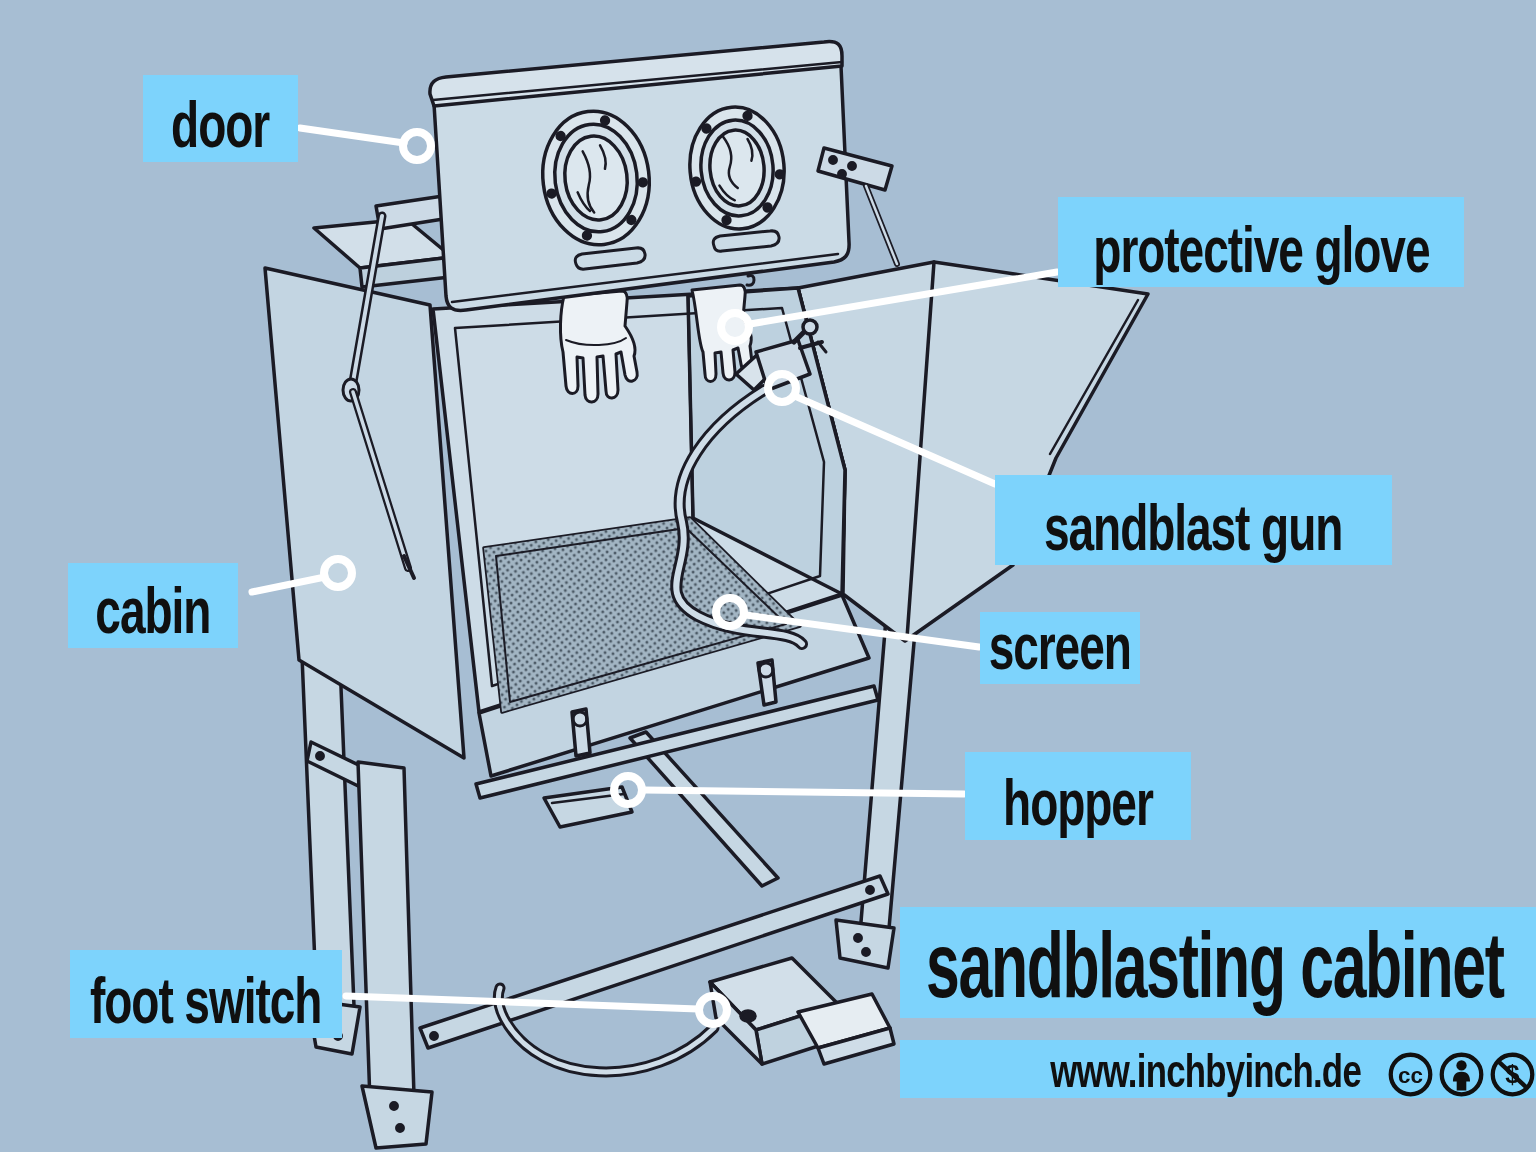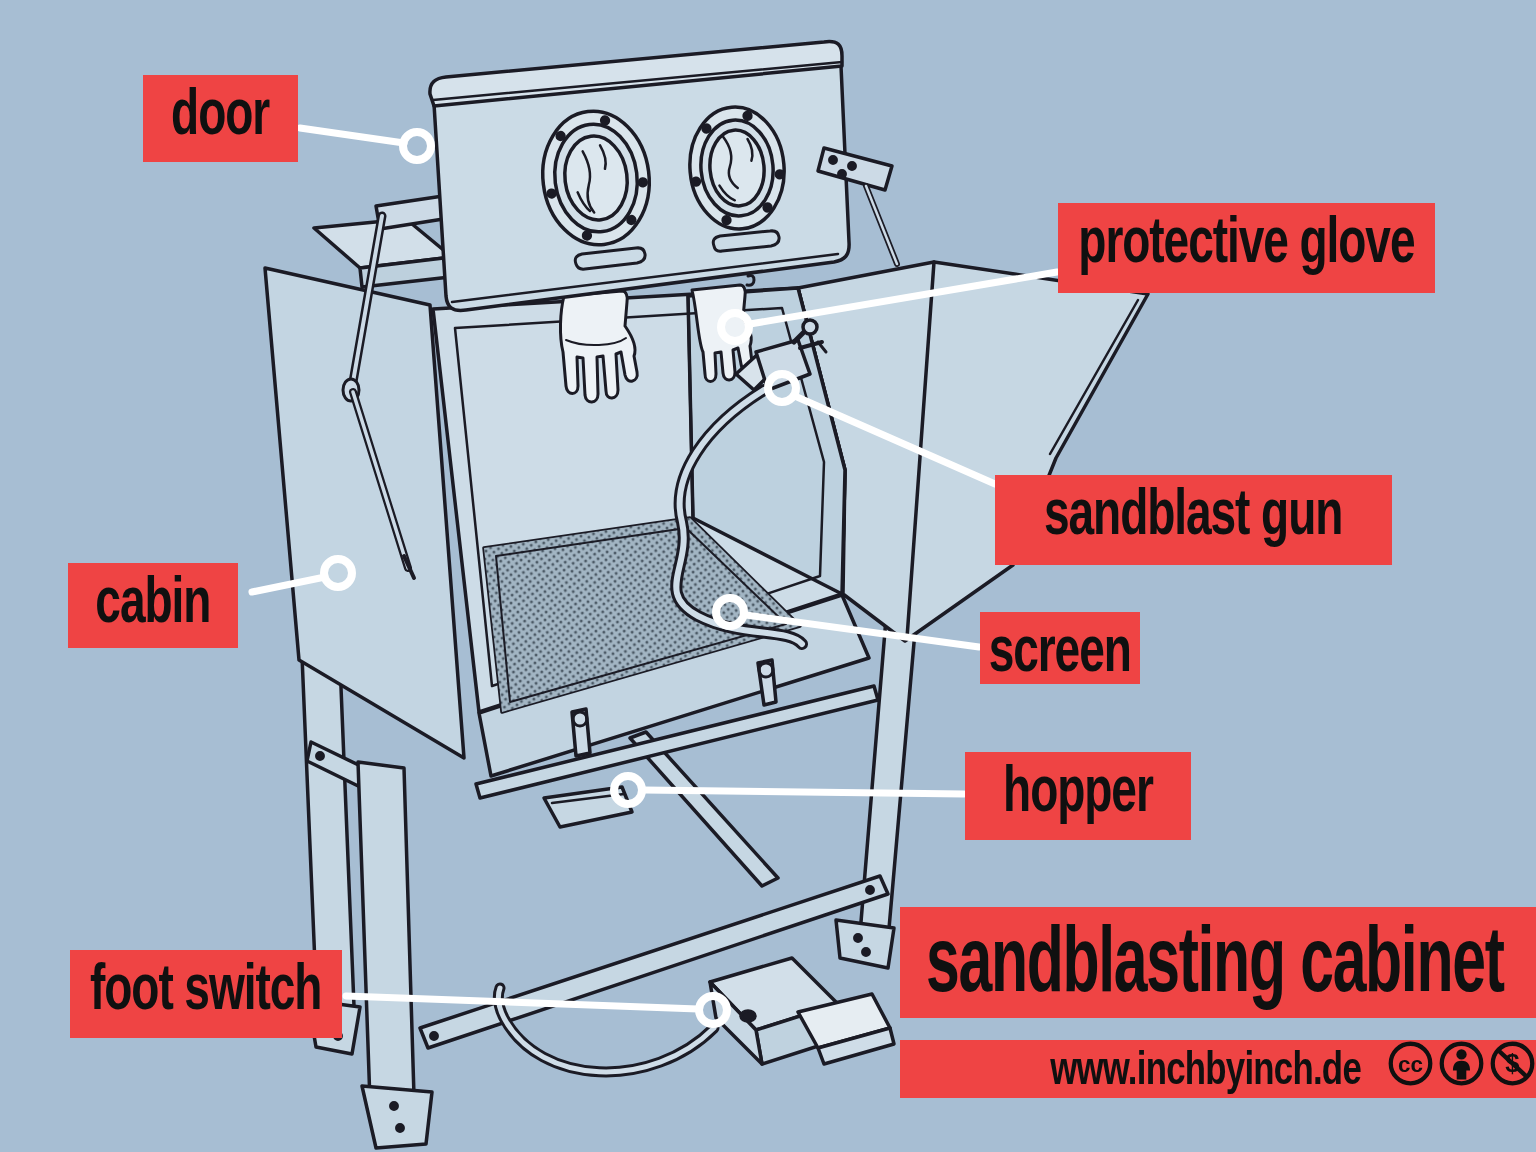--- a/index.html
+++ b/index.html
@@ -3,22 +3,22 @@
 <meta charset="utf-8">
 <style>
   html,body{margin:0;padding:0}
   body{
     width:1536px;height:1152px;position:relative;overflow:hidden;
     background:#a7bed3;
     font-family:"Liberation Sans",sans-serif;
   }
   #art{position:absolute;left:0;top:0;width:1536px;height:1152px}
   .label{
-    position:absolute;background:#ef4444;color:#101010;
-    display:flex;align-items:flex-start;justify-content:center;
+    position:absolute;background:#7dd3fc;color:#101010;
+    display:flex;align-items:flex-end;justify-content:center;
     z-index:5;
   }
   .label .t{
     font-weight:bold;font-size:64px;letter-spacing:-1.5px;white-space:nowrap;
     transform:scaleX(.72);
   }
   #title-box{justify-content:flex-start;padding-left:26px}
   #title-box .t{font-size:92px;letter-spacing:-2px;transform:scaleX(.66);transform-origin:left center}
   #site-box{justify-content:flex-end;padding-right:10px;gap:26px}
   #site-box .t{font-size:47px;letter-spacing:-1px;transform:scaleX(.74);transform-origin:right center}
@@ -204,21 +204,21 @@
     <circle cx="338" cy="573" r="14"></circle>
     <circle cx="730" cy="612" r="14"></circle>
     <circle cx="628" cy="790" r="14"></circle>
     <circle cx="713" cy="1010" r="14"></circle>
   </g>
 </svg>
 
 <div class="label" style="left:143px;top:75px;width:155px;height:87px">
   <span class="t">door</span>
 </div>
-<div class="label" style="left:1058px;top:203px;width:377px;height:90px">
+<div class="label" style="left:1058px;top:197px;width:406px;height:90px">
   <span class="t">protective glove</span>
 </div>
 <div class="label" style="left:995px;top:475px;width:397px;height:90px">
   <span class="t">sandblast gun</span>
 </div>
 <div class="label" style="left:68px;top:563px;width:170px;height:85px">
   <span class="t">cabin</span>
 </div>
 <div class="label" style="left:980px;top:612px;width:160px;height:72px">
   <span class="t">screen</span>

